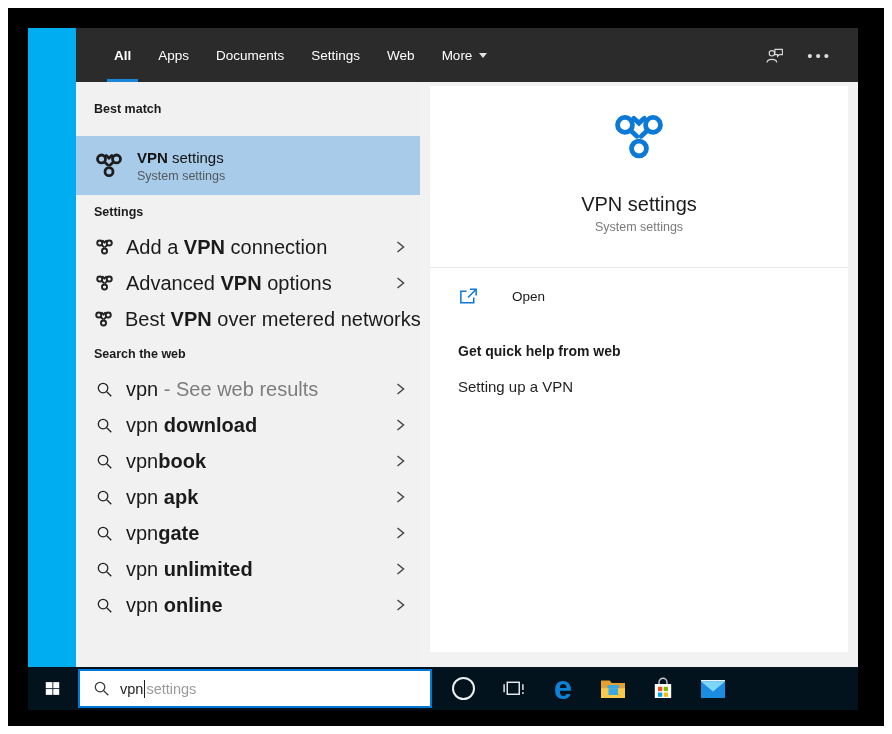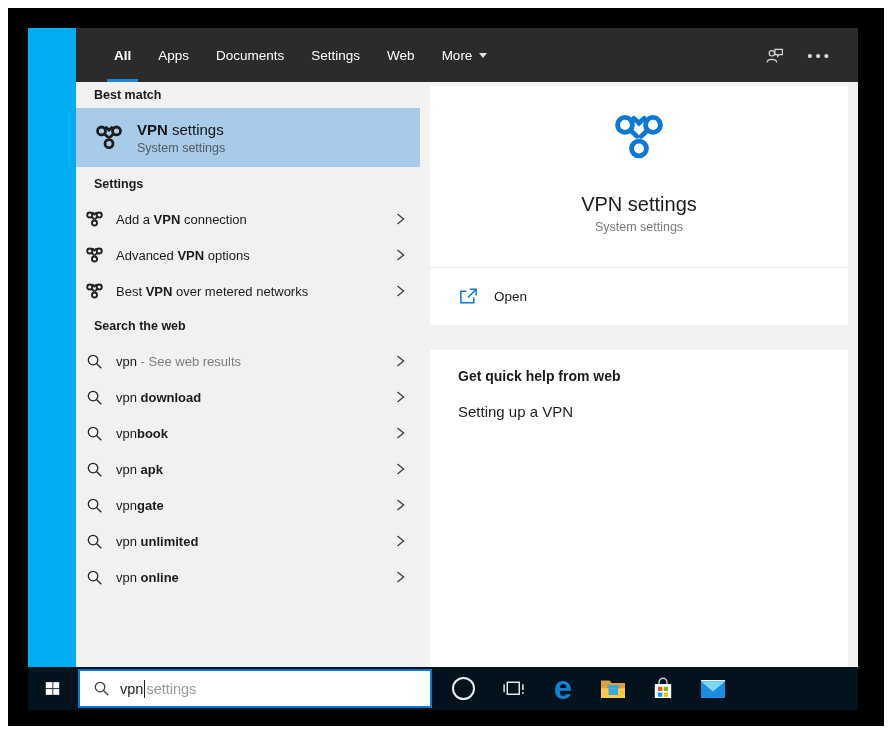--- a/index.html
+++ b/index.html
@@ -18,42 +18,42 @@
   .caret{display:inline-block;margin-left:7px;width:0;height:0;border-left:4.5px solid transparent;border-right:4.5px solid transparent;border-top:5px solid #e2e2e2;}
   .hdr-right{margin-left:auto;display:flex;align-items:center;gap:22px;padding-right:26px;}
   .dots{color:#d8d8d8;font-size:15px;letter-spacing:3px;line-height:1;}
 
   
   .content-bg{position:absolute;left:412px;top:74px;width:438px;height:585px;background:#f2f2f2;}
 
   
   .left-panel{position:absolute;left:68px;top:74px;width:344px;height:585px;background:#f1f1f2;overflow:hidden;}
   .sec-title{display:flex;align-items:center;padding-left:18px;font-size:12.5px;font-weight:700;color:#1b1b1b;height:34px;box-sizing:border-box;}
-  .sec-title.sec-first{height:26px;padding-bottom:0;}
+  .sec-title.sec-first{height:54px;padding-bottom:0;}
   .best-row{height:59px;background:#a7cbe8;display:flex;align-items:center;padding-left:16px;box-sizing:border-box;cursor:default;}
   .best-ic{width:34px;height:34px;display:flex;align-items:center;justify-content:center;color:#1d1d1d;}
   .best-txt{margin-left:11px;display:flex;flex-direction:column;gap:3px;}
   .best-title{font-size:15px;color:#141414;}
   .best-sub{font-size:12.5px;color:#55595e;}
-  .row{height:36px;display:flex;align-items:center;padding-left:8px;box-sizing:border-box;font-size:13px;color:#1b1b1b;cursor:default;}
+  .row{height:36px;display:flex;align-items:center;padding-left:18px;box-sizing:border-box;font-size:20px;color:#1b1b1b;cursor:default;}
   .row .ric{width:20px;height:20px;display:flex;align-items:center;justify-content:center;color:#222;}
   .row .rtxt{margin-left:12px;white-space:nowrap;}
   .row .chev{margin-left:auto;margin-right:14px;display:flex;align-items:center;}
   .b{font-weight:700;}
   .m{color:#7d7d7d;}
 
   
   .card{position:absolute;left:422px;width:418px;background:#fff;box-sizing:border-box;}
   .card1{top:78px;height:239px;display:flex;flex-direction:column;}
   .pv-iconwrap{margin:24px auto 0;height:56px;display:flex;align-items:center;justify-content:center;color:#0b79d5;}
   .pv-title{margin-top:26px;text-align:center;font-size:20px;color:#1b1b1b;line-height:1.2;}
   .pv-sub{margin-top:4px;text-align:center;font-size:12.5px;color:#7a7a7a;}
   .open-row{margin-top:auto;height:58px;border-top:1px solid #e8e8e8;display:flex;align-items:center;padding-left:28px;box-sizing:border-box;cursor:default;}
-  .open-lbl{margin-left:15px;font-size:13.5px;color:#1b1b1b;}
-  .card2{top:342px;height:327px;padding:18px 28px;box-sizing:border-box;}
+  .open-lbl{margin-left:33px;font-size:13.5px;color:#1b1b1b;}
+  .card2{top:317px;height:327px;padding:18px 28px;box-sizing:border-box;}
   .help-h{font-size:14px;font-weight:700;color:#1b1b1b;}
   .help-link{margin-top:19px;font-size:15px;color:#1f1f1f;cursor:default;}
 
   
   .taskbar{position:absolute;left:20px;top:659px;width:830px;height:43px;background:#03131e;display:flex;align-items:center;}
   .startbtn{width:48px;height:43px;display:flex;align-items:center;justify-content:center;}
   .searchbox{width:338px;height:35px;margin-left:2px;background:#fff;border:2px solid #0078d7;display:flex;align-items:center;padding-left:12px;box-sizing:content-box;}
   .sb-ic{width:18px;height:18px;color:#3c3c3c;display:flex;align-items:center;justify-content:center;}
   .sb-text{margin-left:10px;font-size:14.5px;display:flex;align-items:center;}
   .sb-typed{color:#1f1f1f;}

